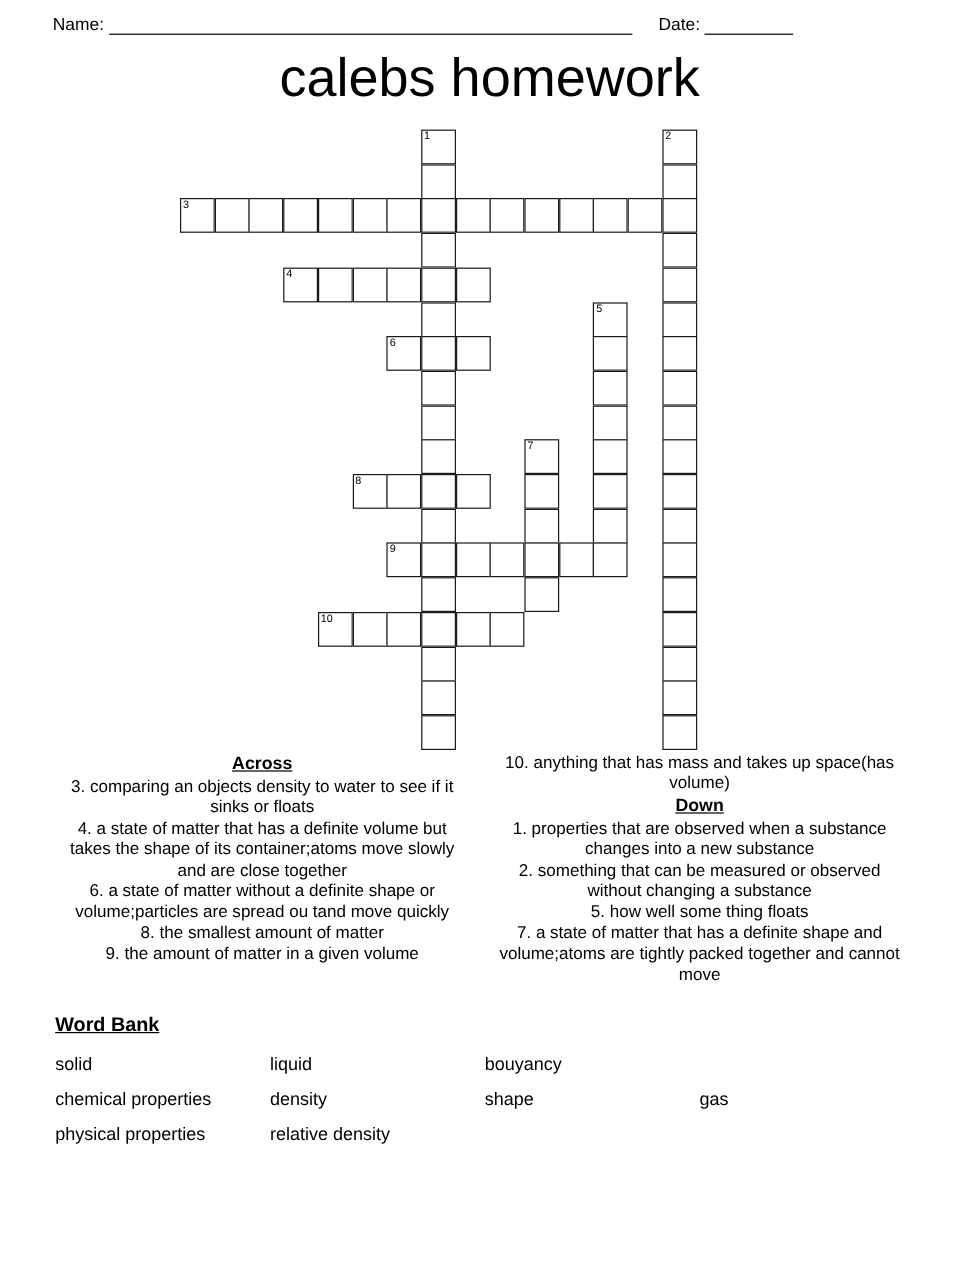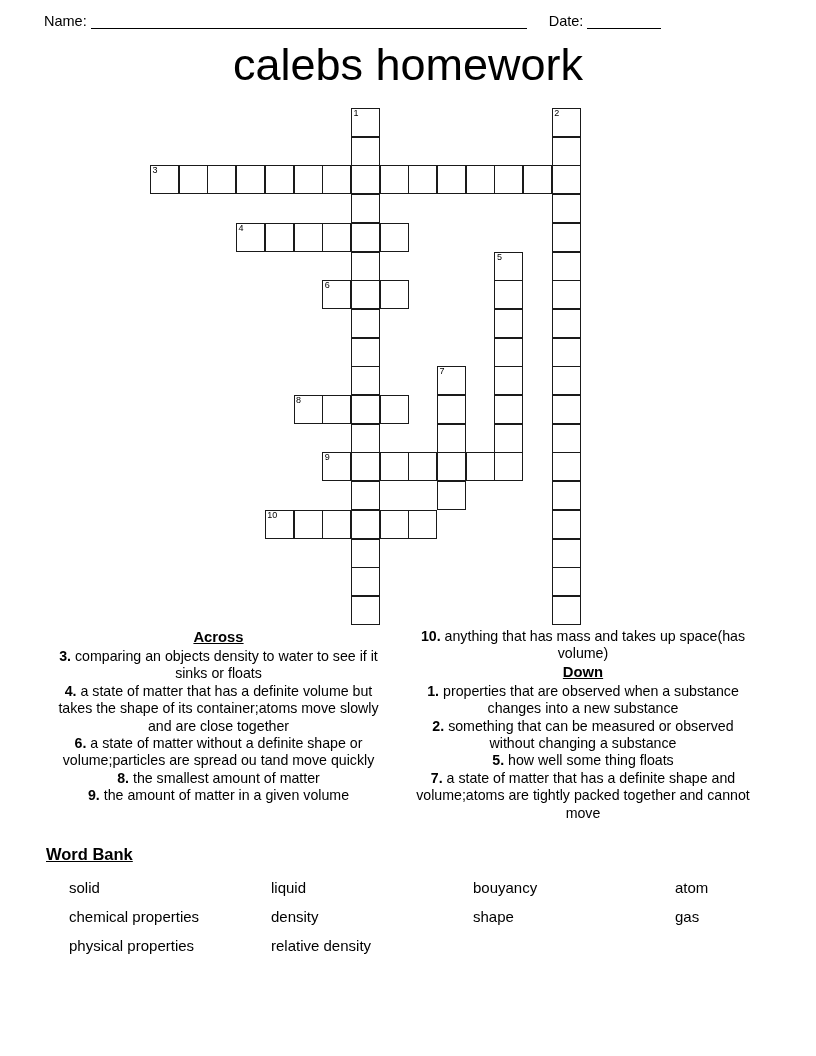--- a/index.html
+++ b/index.html
@@ -89,21 +89,21 @@
   .clue-col-right { left: 408px; width: 350px; }
   .sec-head {
     font-weight: bold;
     text-decoration: underline;
     font-size: 14.8px;
     line-height: 19px;
     margin-bottom: 1px;
     display: block;
   }
   .clue { display: block; margin: 0; padding: 0; }
-  .clue b { font-weight: bold; }
+  .clue b { font-weight: normal; }
 
   
   #wordbank {
     position: absolute;
     left: 46px; top: 843px;
     width: 720px;
   }
   #wordbank .wb-head {
     font-weight: bold;
     text-decoration: underline;
@@ -111,21 +111,21 @@
     line-height: 22px;
     display: block;
     margin-bottom: 8px;
   }
   .wb-row {
     display: flex;
     font-size: 15px;
     line-height: 29px;
     height: 29px;
   }
-  .wb-cell { width: 179px; flex: 0 0 179px; margin-left: 23px; }
+  .wb-cell { width: 179px; flex: 0 0 179px; }
 </style>
 </head>
 <body>
 
 <div class="namebar">
   <span class="lbl">Name:</span>
   <span class="rule rule-name"></span>
   <span class="gap"></span>
   <span class="lbl">Date:</span>
   <span class="rule rule-date"></span>
@@ -255,21 +255,20 @@
     <span class="clue"><b>7.</b> <span>a state of matter that has a definite shape and volume;atoms are tightly packed together and cannot move</span></span>
   </div>
 </div>
 
 <div id="wordbank">
   <span class="wb-head">Word Bank</span>
   <div class="wb-row">
     <span class="wb-cell">solid</span>
     <span class="wb-cell">liquid</span>
     <span class="wb-cell">bouyancy</span>
-    <span class="wb-cell">atom</span>
   </div>
   <div class="wb-row">
     <span class="wb-cell">chemical properties</span>
     <span class="wb-cell">density</span>
     <span class="wb-cell">shape</span>
     <span class="wb-cell">gas</span>
   </div>
   <div class="wb-row">
     <span class="wb-cell">physical properties</span>
     <span class="wb-cell">relative density</span>

